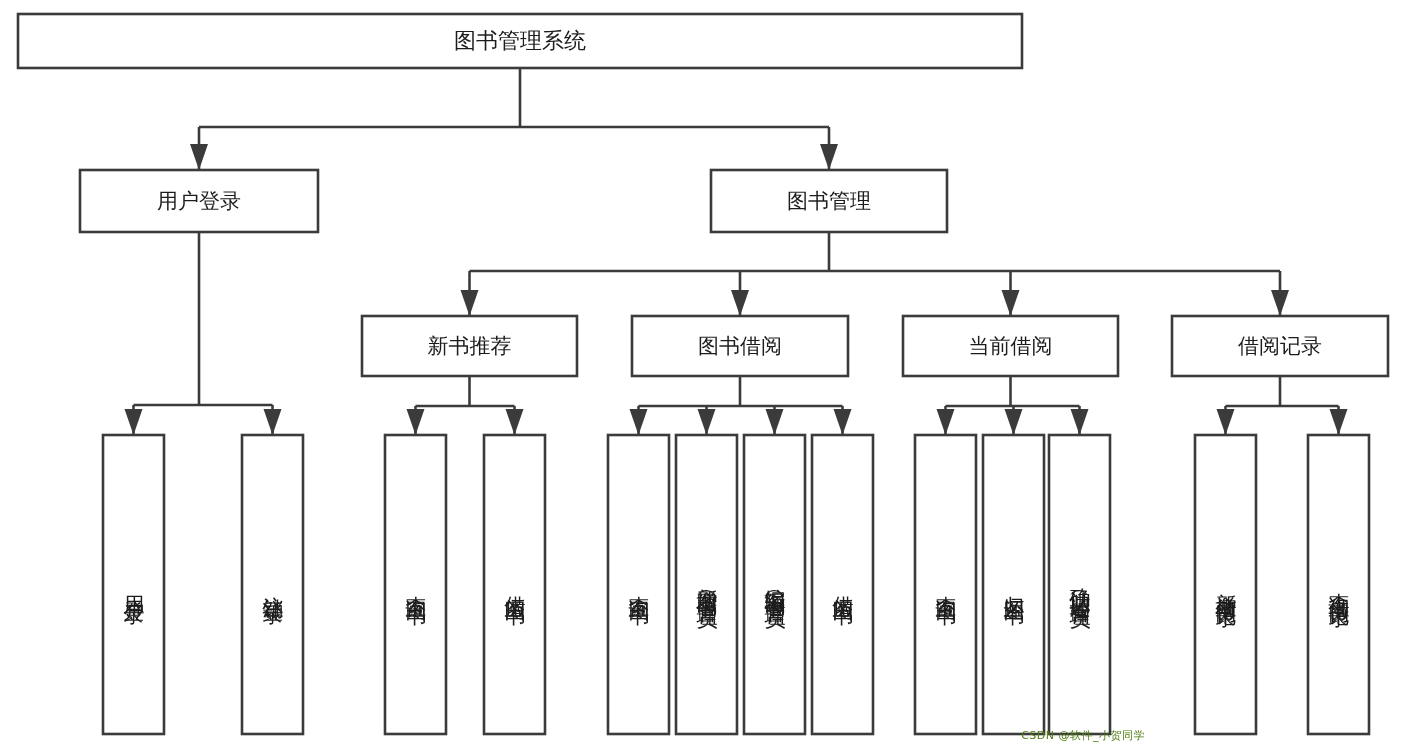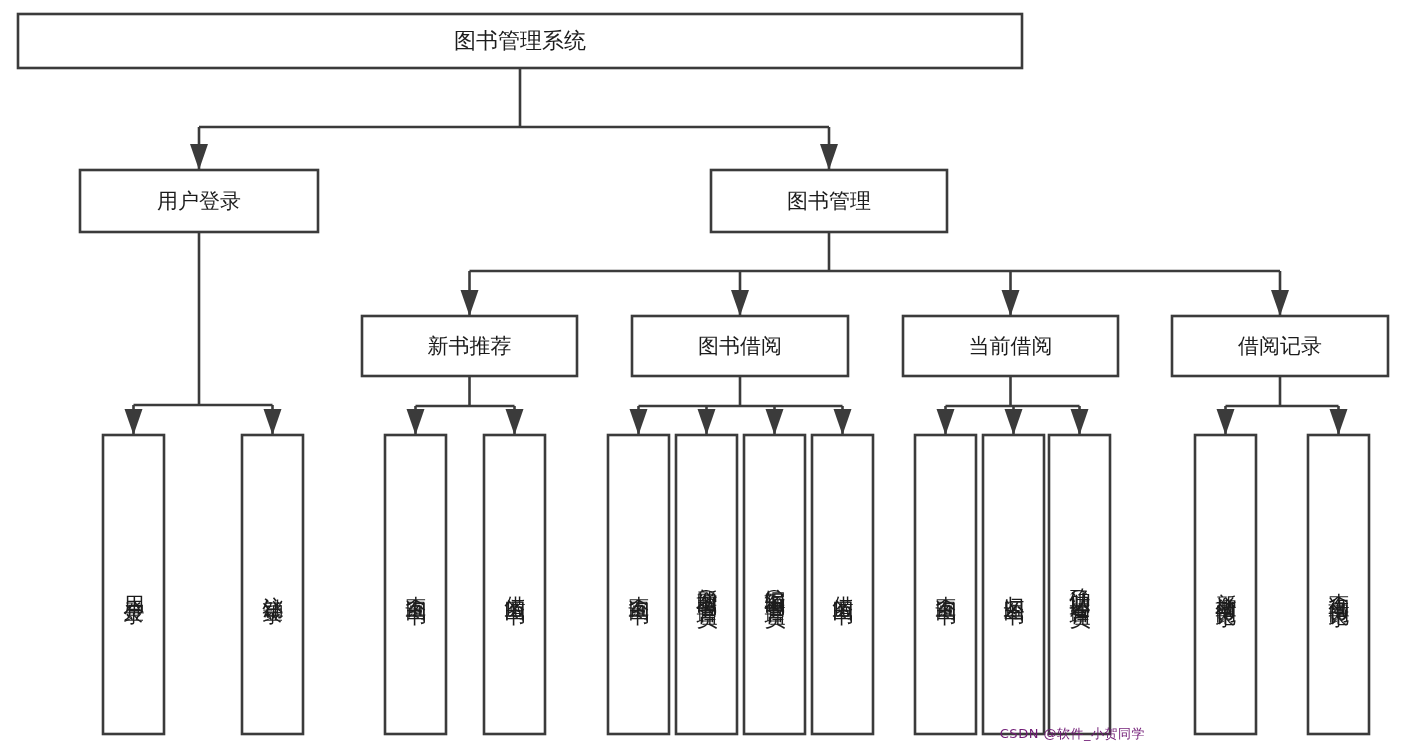--- a/index.html
+++ b/index.html
@@ -64,22 +64,22 @@
     align-items: center;
     justify-content: center;
     white-space: nowrap;
     pointer-events: none;
   }
   #watermark {
     position: absolute;
     right: 8px;
     bottom: 4px;
     font-family: "DejaVu Sans", "Liberation Sans", sans-serif;
-    font-size: 13px;
-    color: #701a75;
+    font-size: 11px;
+    color: #4d7c0f;
     white-space: nowrap;
     letter-spacing: 0.5px;
     margin-top: 42px;
   }
 </style>
 </head>
 <body>
 
 <div id="diagram-root">
   <svg id="chart-svg" viewBox="0 0 1405 747">

